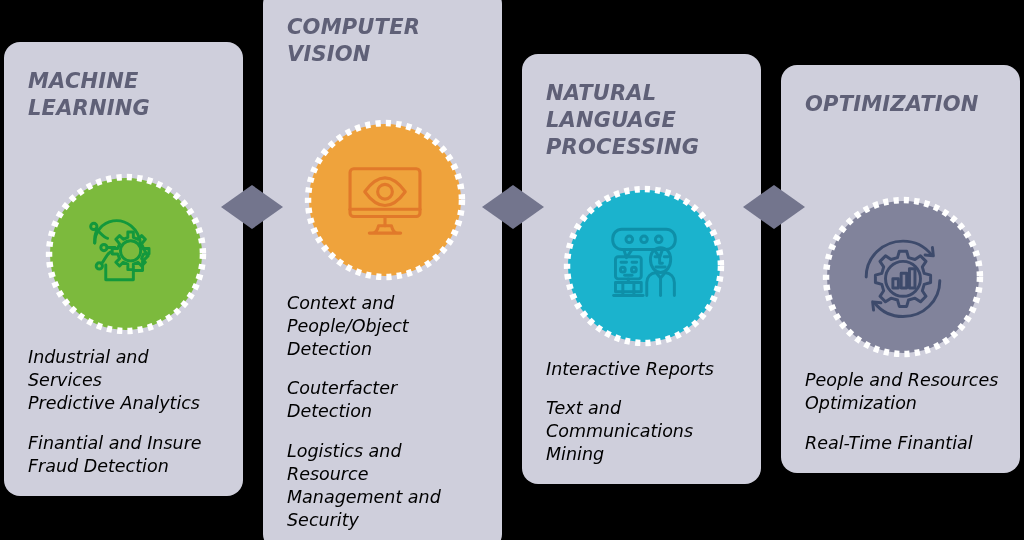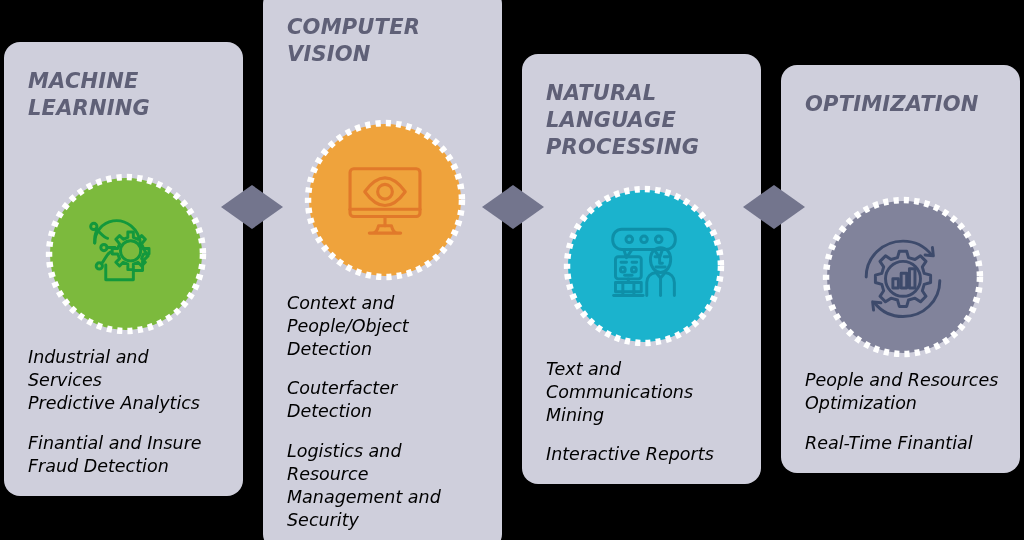--- a/index.html
+++ b/index.html
@@ -228,24 +228,24 @@
               <path d="M57 43 C57 35 62 30 68 30 C74 30 79 35 79 43
                        C79 51 74 57 68 57 C62 57 57 51 57 43 Z"></path>
               <path d="M62 40 L66 40 M72 40 L76 40"></path>
               <path d="M67 42 L67 47 L70 47"></path>
               <path d="M63 51 L73 51"></path>
             </g>
           </svg>
         </div>
       </div>
       <div class="bullets">
+        <div class="bullet">Interactive Reports</div>
         <div class="bullet">Text and
 Communications
 Mining</div>
-        <div class="bullet">Interactive Reports</div>
       </div>
     </div>
 
     <div class="panel">
       <div class="title-slot">
         <div class="panel-title">OPTIMIZATION</div>
       </div>
       <div class="icon-area">
         <div class="icon-circle" style="background:#81839b">
           <svg class="dash-ring" viewBox="0 0 100 100">

